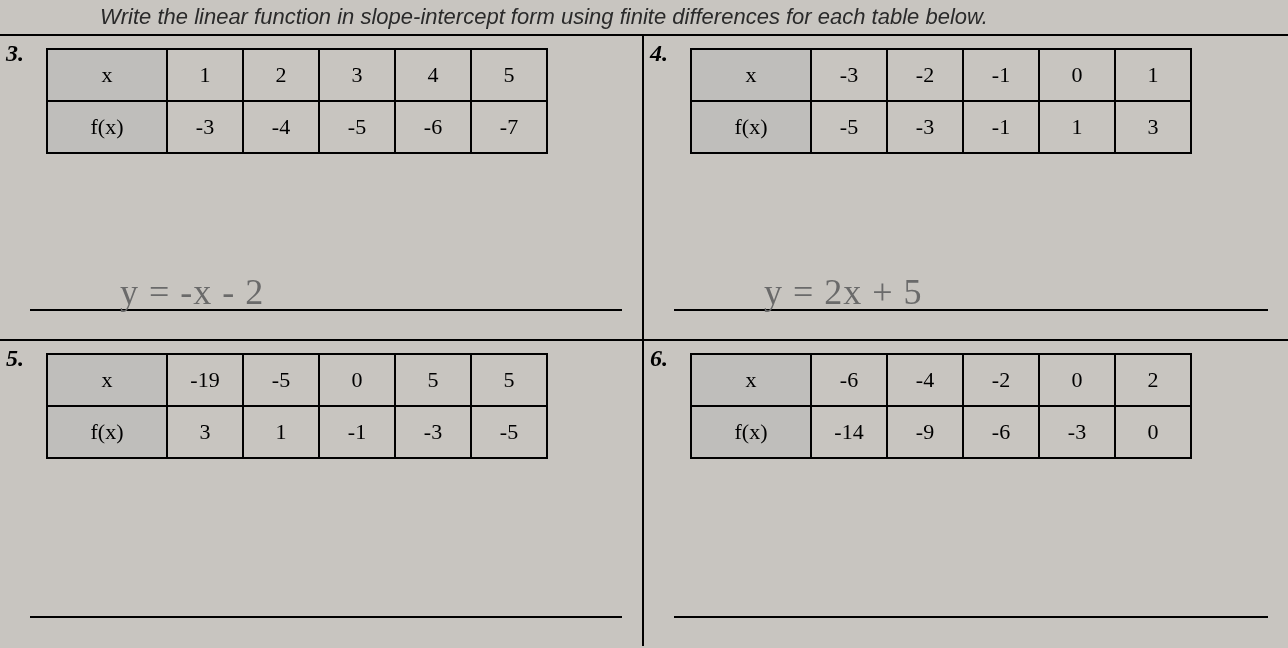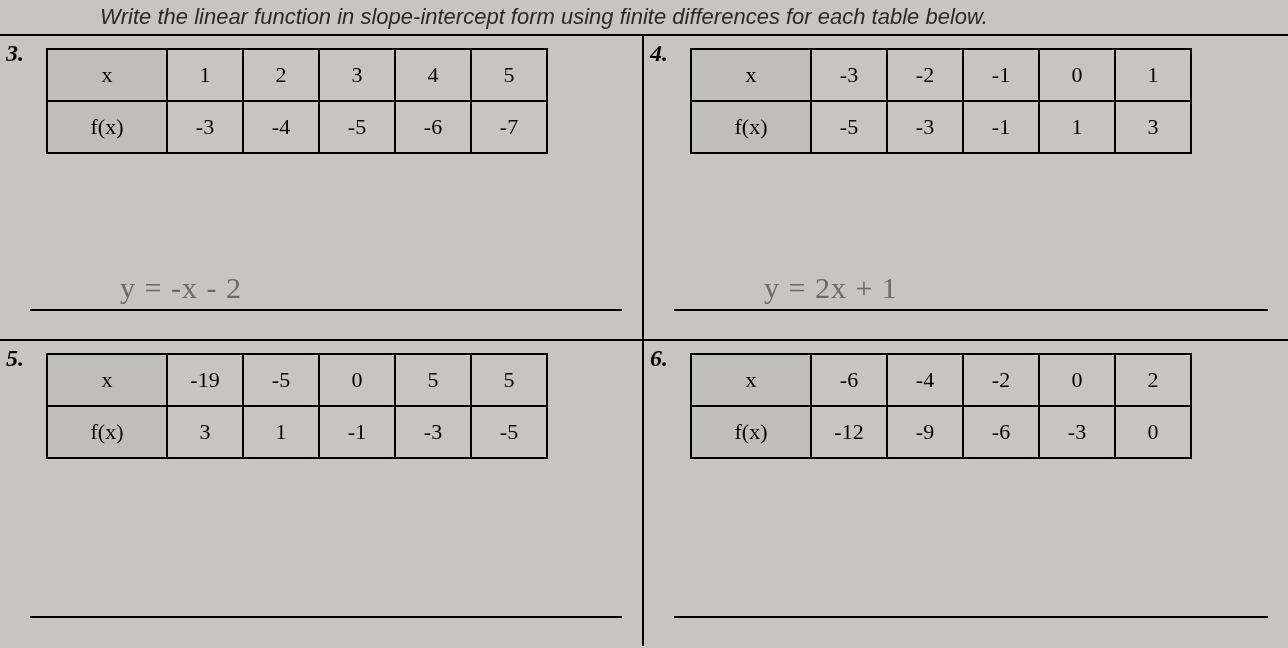--- a/index.html
+++ b/index.html
@@ -70,21 +70,21 @@
       position: absolute;
       left: 30px;
       right: 20px;
       bottom: 28px;
       border-bottom: 2px solid #000;
       height: 36px;
       padding-left: 90px;
     }
     .handwrite {
       font-family: "Segoe Script", "Comic Sans MS", cursive;
-      font-size: 30px;
+      font-size: 36px;
       color: #6a6a6a;
       position: relative;
       top: -4px;
       letter-spacing: 1px;
     }
   </style>
 </head>
 <body>
 
 <div class="instruction">Write the linear function in slope-intercept form using finite differences for each table below.</div>
@@ -134,21 +134,21 @@
         <td class="hdr">f(x)</td>
         <td>-5</td>
         <td>-3</td>
         <td>-1</td>
         <td>1</td>
         <td>3</td>
       </tr>
     </tbody>
       </table>
     <div class="answer-line">
-      <span class="handwrite">y = 2x + 1</span>
+      <span class="handwrite">y = 2x + 5</span>
     </div>
   </div>
 
   <div class="quad">
     <div class="num">5.</div>
     <table class="tbl">
       <tbody>
           <tr>
         <td class="hdr">x</td>
         <td>-19</td>
@@ -179,21 +179,21 @@
           <tr>
         <td class="hdr">x</td>
         <td>-6</td>
         <td>-4</td>
         <td>-2</td>
         <td>0</td>
         <td>2</td>
       </tr>
       <tr>
         <td class="hdr">f(x)</td>
-        <td>-12</td>
+        <td>-14</td>
         <td>-9</td>
         <td>-6</td>
         <td>-3</td>
         <td>0</td>
       </tr>
     </tbody>
       </table>
     <div class="answer-line">
       <span class="handwrite"></span>
     </div>

